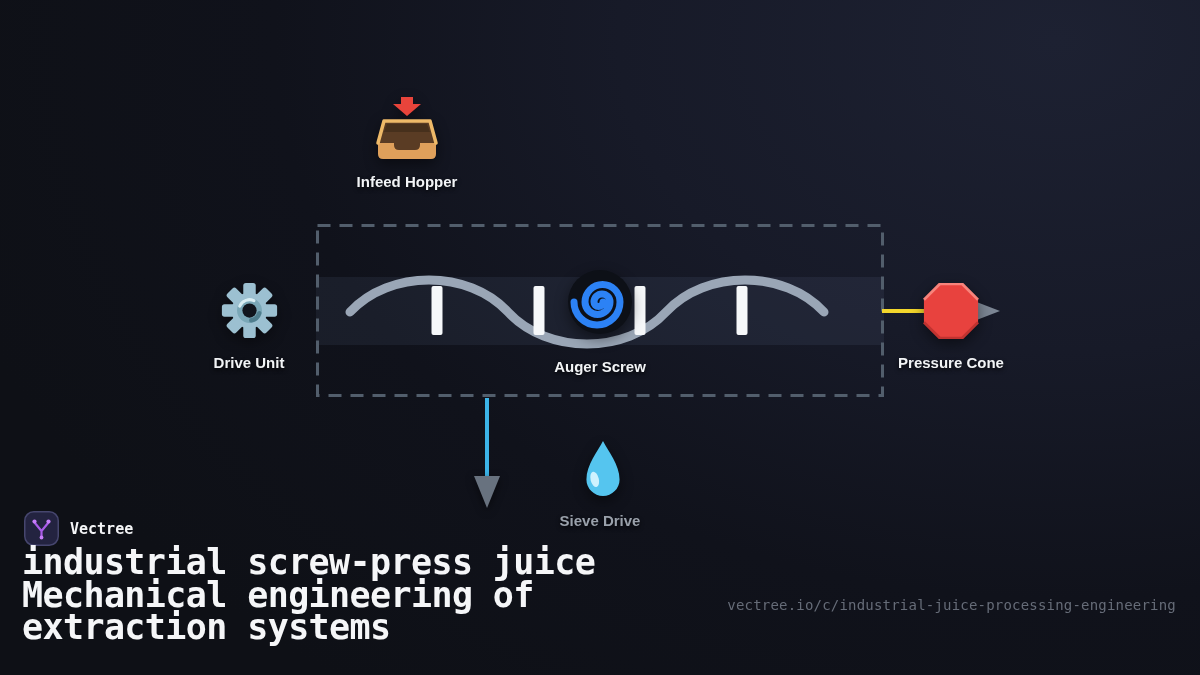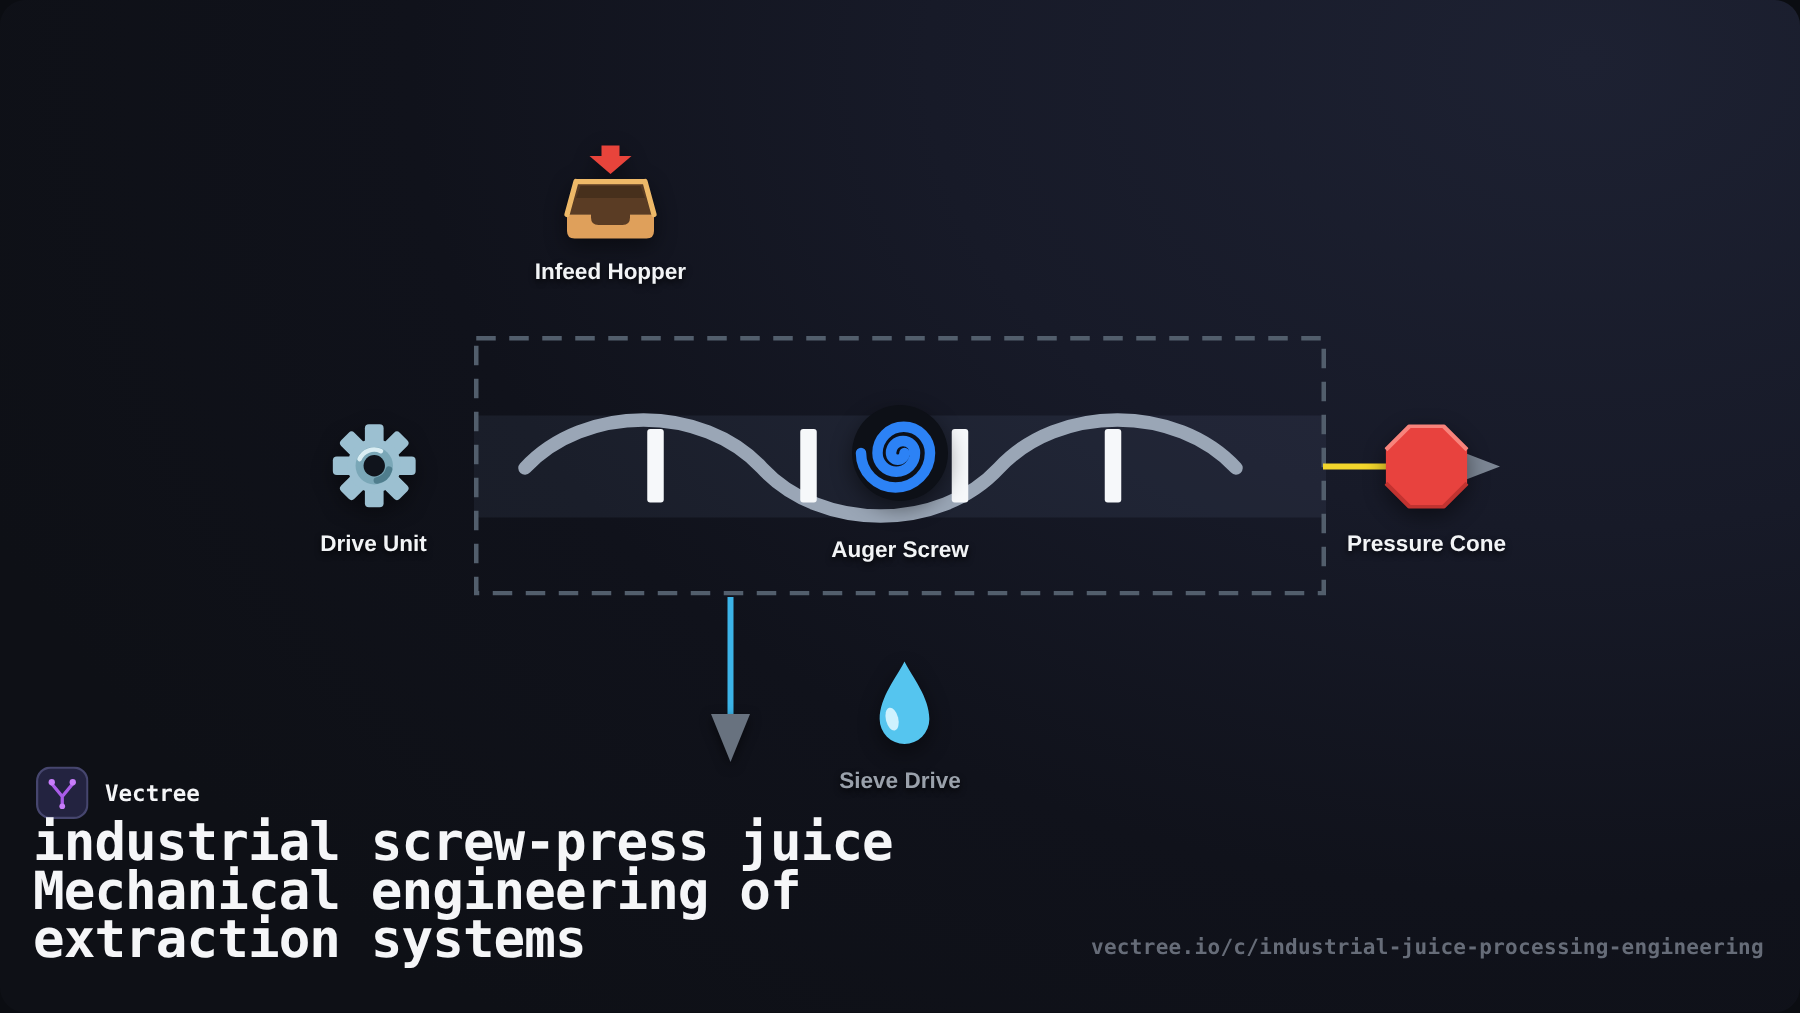--- a/index.html
+++ b/index.html
@@ -1,20 +1,19 @@
 <!DOCTYPE html>
 <html><head>
 <meta charset="utf-8">
 <style>
   html,body{margin:0;padding:0;background:#0b0d12;}
   .stage{
     position:relative;width:1200px;height:675px;overflow:hidden;
     background:radial-gradient(1150px 820px at 88% 6%, #1d2132 0%, #171a28 38%, #10121b 68%, #0e1016 100%);
     font-family:"Liberation Sans",sans-serif;
-    border-radius:17px;
   }
   .abs{position:absolute;}
   .icon{position:absolute;filter:drop-shadow(0 5px 7px rgba(0,0,0,0.45));}
   .node-label{
     position:absolute;transform:translateX(-50%);
     font-weight:bold;font-size:15px;color:#f2f4f6;white-space:nowrap;
     text-shadow:0 2px 4px rgba(0,0,0,0.75);
   }
   .node-label.gray{color:#9aa1ab;}
   .band{
@@ -39,22 +38,22 @@
   .brand-name{
     position:absolute;left:70px;top:520px;
     font-family:"DejaVu Sans Mono",monospace;font-weight:bold;font-size:15px;color:#f4f5f7;text-align:right;
   }
   .title-block{
     position:absolute;left:22px;top:546px;
     font-family:"DejaVu Sans Mono",monospace;font-weight:bold;font-size:35px;
     line-height:32.5px;letter-spacing:-0.6px;color:#f5f6f8;
   }
   .footer-url{
-    position:absolute;right:24px;top:624px;
-    font-family:"DejaVu Sans Mono",monospace;font-size:14px;color:#666c78;letter-spacing:0.2px;font-weight:bold;
+    position:absolute;right:24px;top:597px;
+    font-family:"DejaVu Sans Mono",monospace;font-size:14px;color:#666c78;letter-spacing:0.2px;
   }
 </style>
 </head>
 <body>
 
 <div class="stage">
 
   <svg class="icon" style="left:375px;top:96px;" width="64" height="64" viewBox="0 0 64 64">
     <polygon points="26,1 38,1 38,8 46,8 32,20 18,8 26,8" fill="#e8443b"></polygon>
     <polygon points="9,25 55,25 61,47 3,47" fill="#5a3c24"></polygon>

